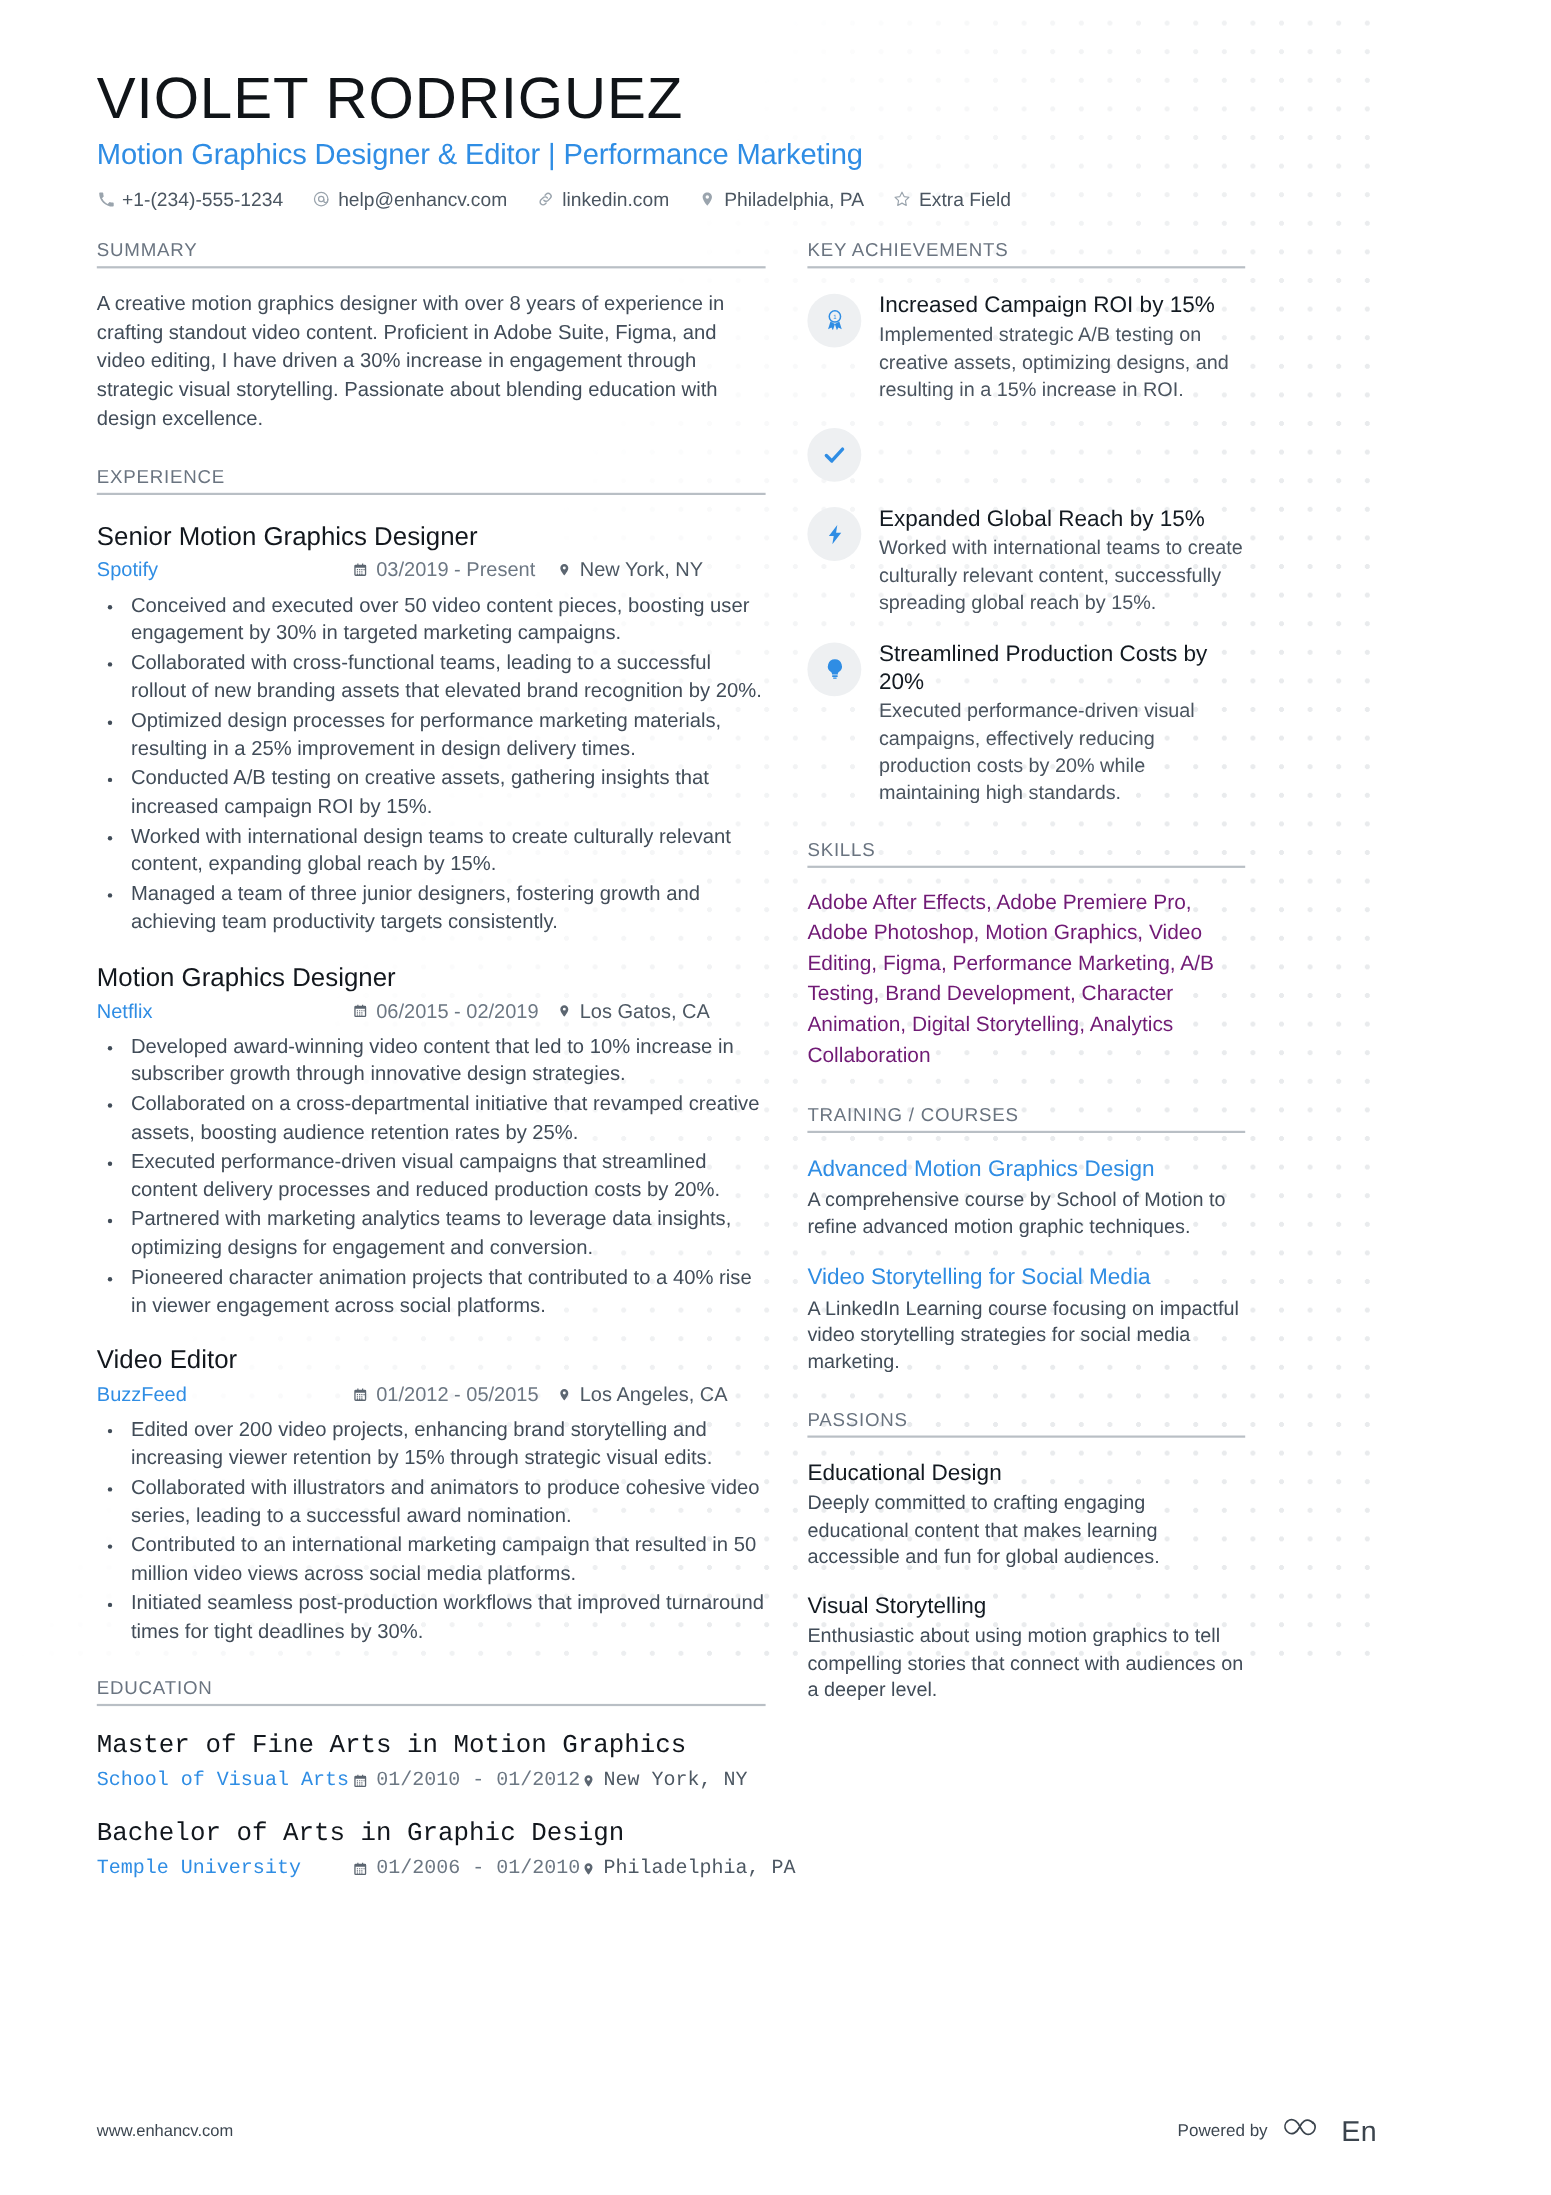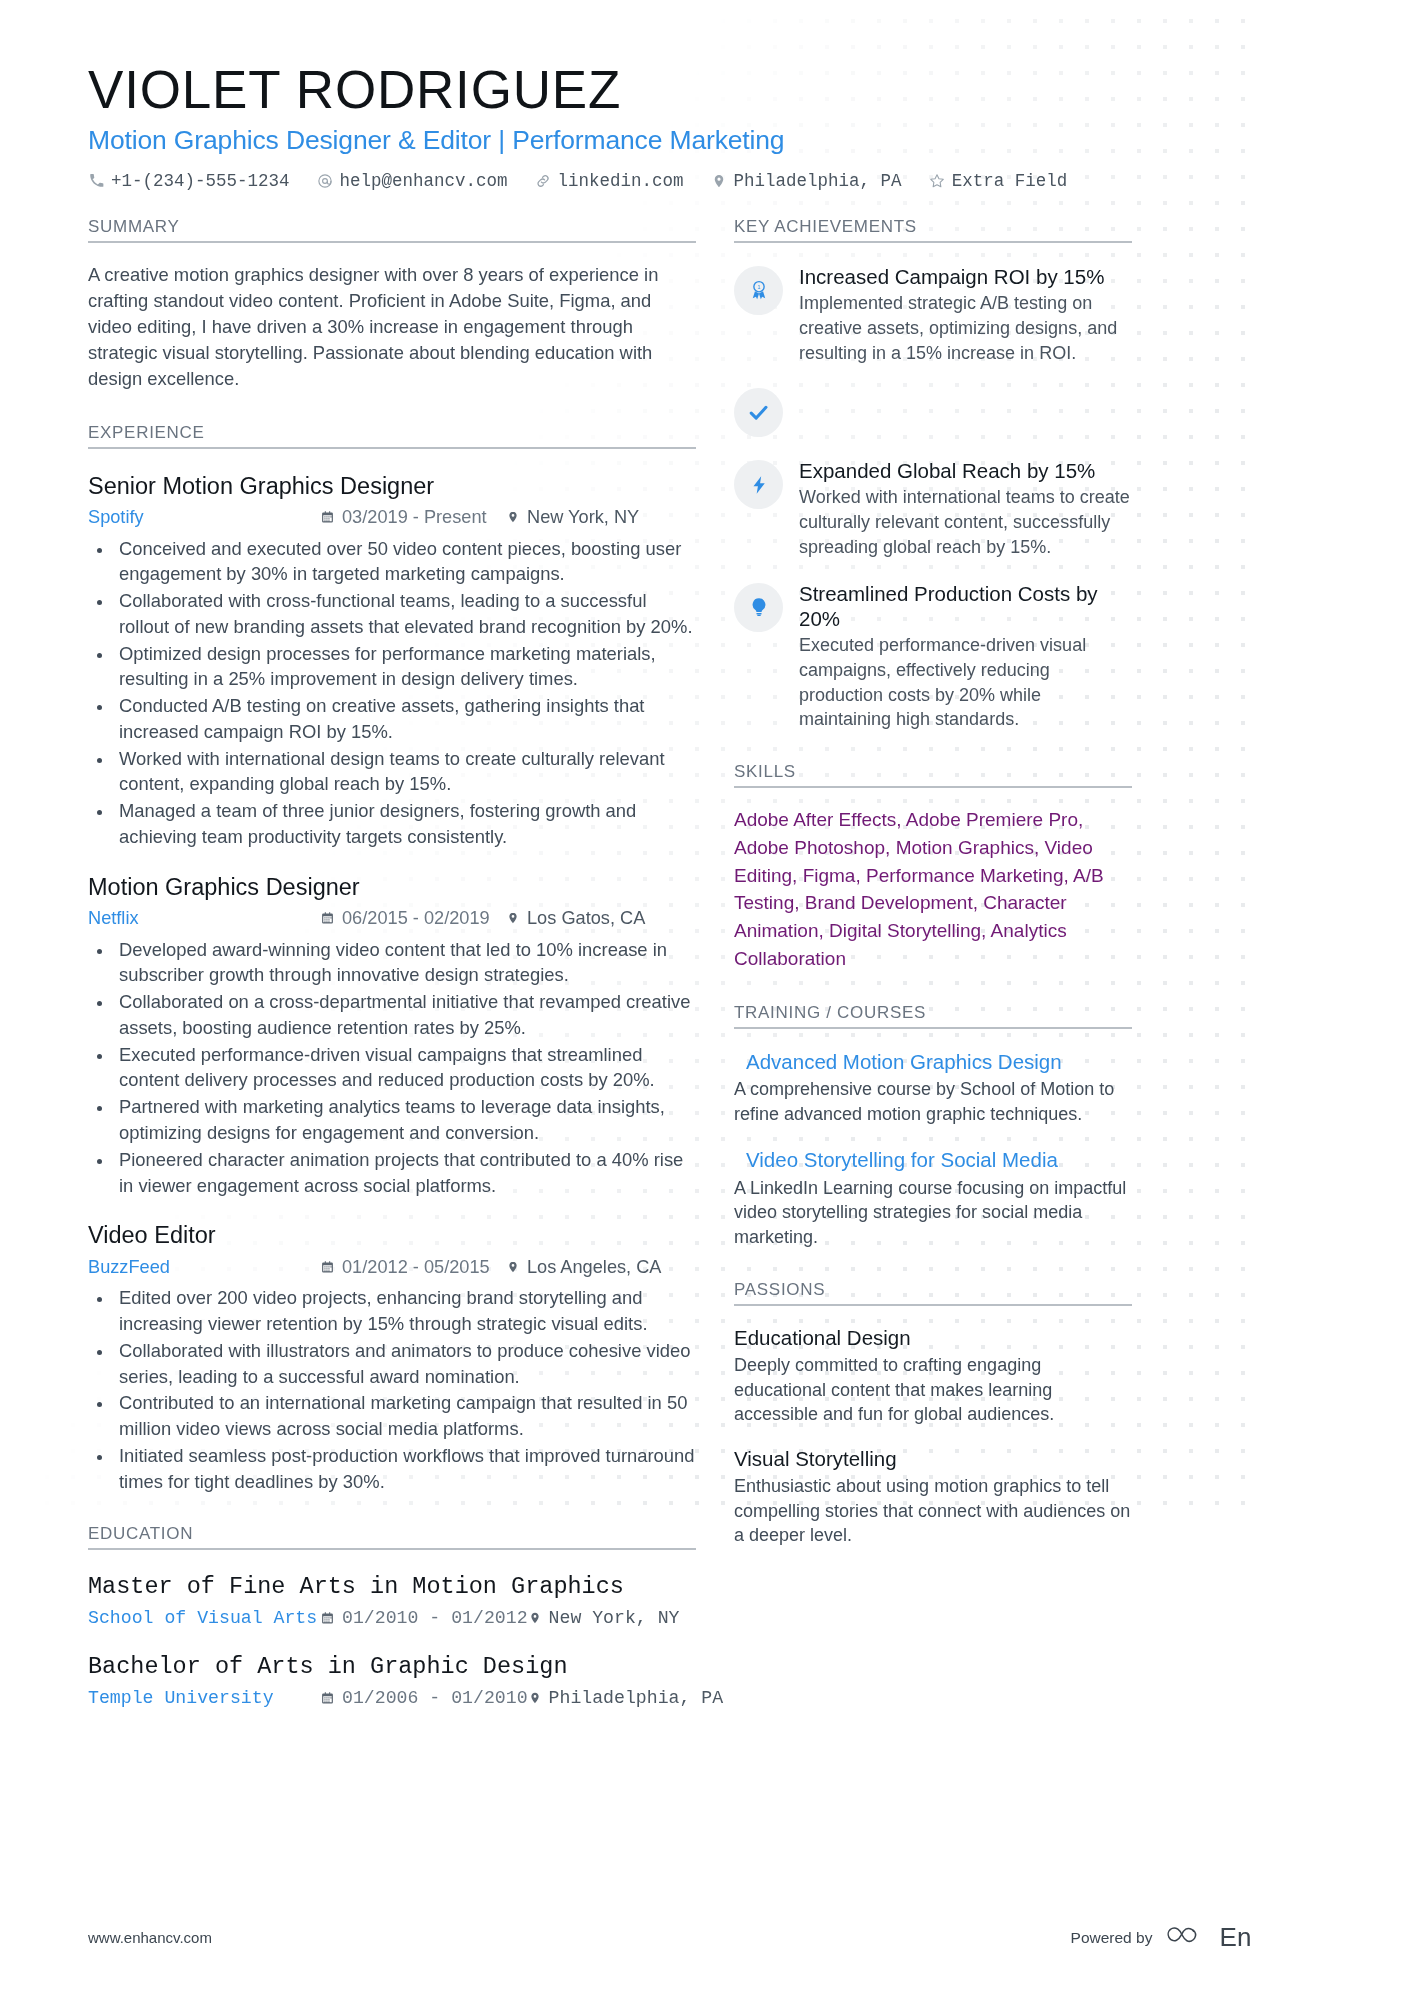--- a/index.html
+++ b/index.html
@@ -66,21 +66,20 @@
 
   .contact-row {
     margin-top: 14px;
     display: flex;
     align-items: center;
     flex-wrap: wrap;
     column-gap: 27px;
     row-gap: 4px;
     font-size: 17.5px;
     color: #4a5560;
-    font-family: Liberation Mono, monospace;
   }
   .contact-item {
     display: flex;
     align-items: center;
     gap: 7px;
     white-space: nowrap;
   }
   .contact-item .ico {
     display: inline-flex;
     align-items: center;
@@ -225,21 +224,20 @@
     line-height: 1.46;
     color: #701a75;
   }
 
   
   .course { margin-top: 20px; }
   .course-title {
     font-size: 20.5px;
     color: #2f8de4;
     line-height: 1.25;
-    margin-left: 12px;
   }
   .course-desc {
     margin-top: 3px;
     font-size: 18px;
     line-height: 1.38;
     color: #414c58;
   }
 
   
   .passion { margin-top: 19px; }

